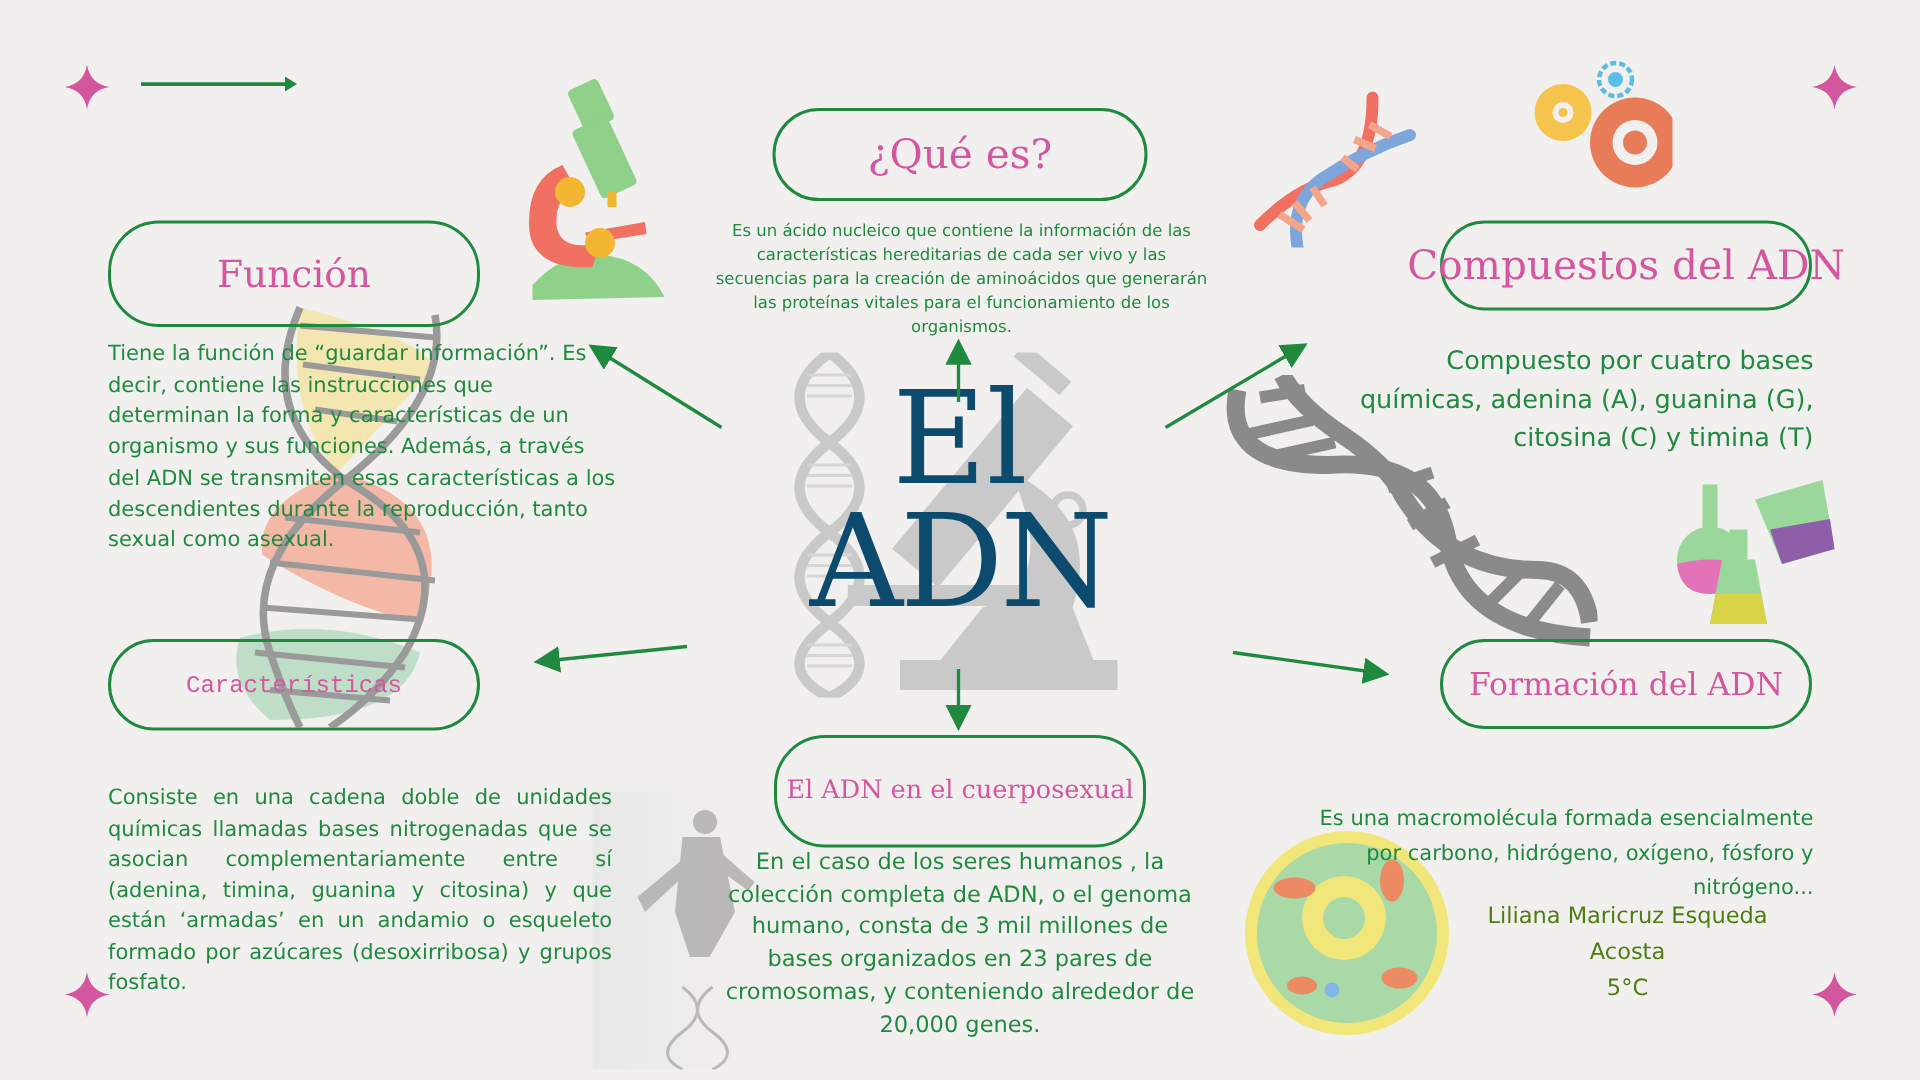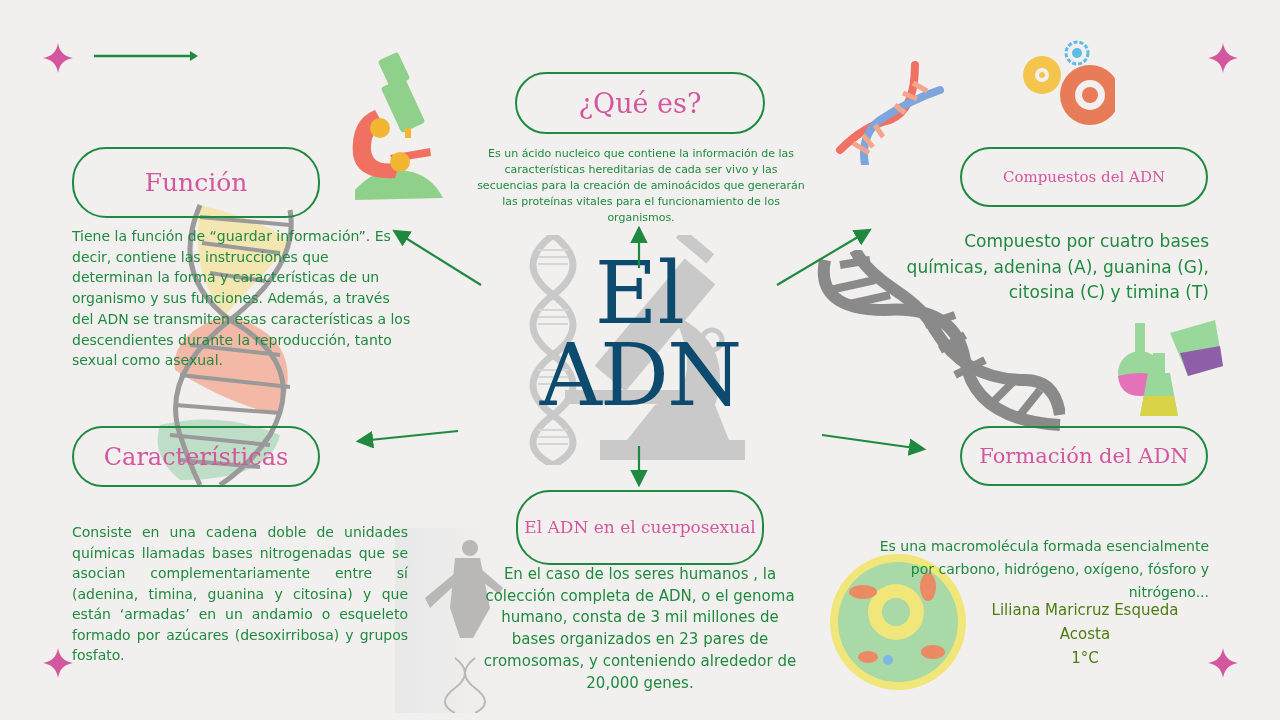--- a/index.html
+++ b/index.html
@@ -221,37 +221,37 @@
   <span class="pill-title" style="font-size:27px;">¿Qué es?</span>
 </div>
 <div class="body-text" style="left:475px;top:146px;width:332px;font-size:11px;line-height:16px;text-align:center;">Es un ácido nucleico que contiene la información de las características hereditarias de cada ser vivo y las secuencias para la creación de aminoácidos que generarán las proteínas vitales para el funcionamiento de los organismos.</div>
 
 <div class="pill" style="left:72px;top:147px;width:248px;height:71px;">
   <span class="pill-title" style="font-size:25px;">Función</span>
 </div>
 <div class="body-text" style="left:72px;top:226px;width:340px;font-size:14px;line-height:20.7px;"> Tiene la función de “guardar información”. Es decir, contiene las instrucciones que determinan la forma y características de un organismo y sus funciones. Además, a través del ADN se transmiten esas características a los descendientes durante la reproducción, tanto sexual como asexual.</div>
 
 <div class="pill" style="left:960px;top:147px;width:248px;height:60px;">
-  <span class="pill-title" style="font-size:15px;white-space:nowrap;">Compuestos del ADN</span>
+  <span class="pill-title" style="font-size:27px;white-space:nowrap;">Compuestos del ADN</span>
 </div>
 <div class="body-text" style="left:905px;top:229px;width:304px;font-size:17px;line-height:25.5px;text-align:right;">Compuesto por cuatro bases químicas, adenina (A), guanina (G), citosina (C) y timina (T)</div>
 
 <div class="pill" style="left:72px;top:426px;width:248px;height:61px;">
-  <span class="pill-title" style="font-size:24px;">Características</span>
+  <span class="pill-title" style="font-size:16px;font-family:Liberation Mono, monospace;">Características</span>
 </div>
 <div class="body-text" style="left:72px;top:522px;width:336px;font-size:14px;line-height:20.5px;text-align:justify;">Consiste en una cadena doble de unidades químicas llamadas bases nitrogenadas que se asocian complementariamente entre sí (adenina, timina, guanina y citosina) y que están ‘armadas’ en un andamio o esqueleto formado por azúcares (desoxirribosa) y grupos fosfato.</div>
 
 <div class="pill" style="left:516px;top:490px;width:248px;height:75px;flex-direction:row;line-height:27px;">
   <span class="pill-title" style="font-size:17px;">El ADN en el cuerpo</span>
   <span class="pill-title" style="font-size:17px;">sexual</span>
 </div>
 <div class="body-text" style="left:478px;top:564px;width:324px;font-size:15px;line-height:21.7px;text-align:center;">En el caso de los seres humanos , la colección completa de ADN, o el genoma humano, consta de 3 mil millones de bases organizados en 23 pares de cromosomas, y conteniendo alrededor de 20,000 genes.</div>
 
 <div class="pill" style="left:960px;top:426px;width:248px;height:60px;">
   <span class="pill-title" style="font-size:21px;white-space:nowrap;">Formación del ADN</span>
 </div>
 <div class="body-text" style="left:870px;top:535px;width:339px;font-size:14px;line-height:23px;text-align:right;">Es una macromolécula formada esencialmente por carbono, hidrógeno, oxígeno, fósforo y nitrógeno...</div>
 
 <div class="abs" style="left:965px;top:598px;width:240px;text-align:center;color:#4d7c0f;font-family:'DejaVu Sans',sans-serif;font-size:15px;line-height:24px;">
   <div>Liliana Maricruz Esqueda</div>
   <div>Acosta</div>
-  <div>1°C</div>
+  <div>5°C</div>
 </div>
 
 </body></html>

